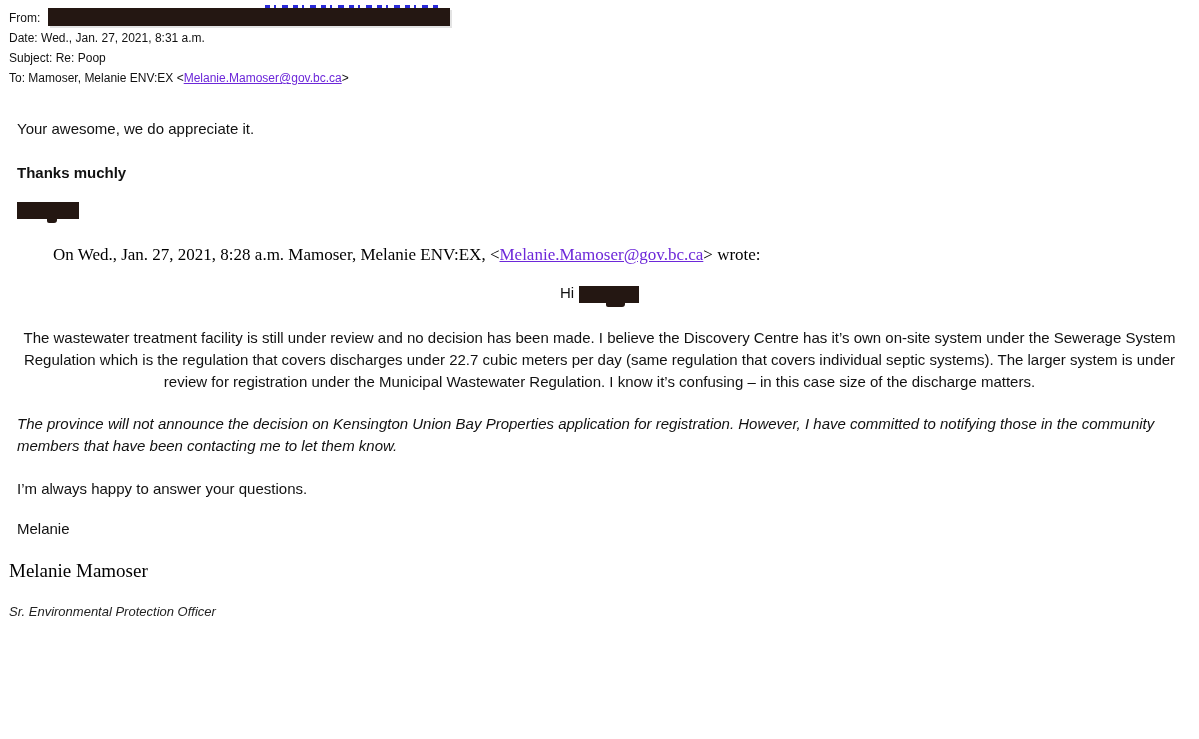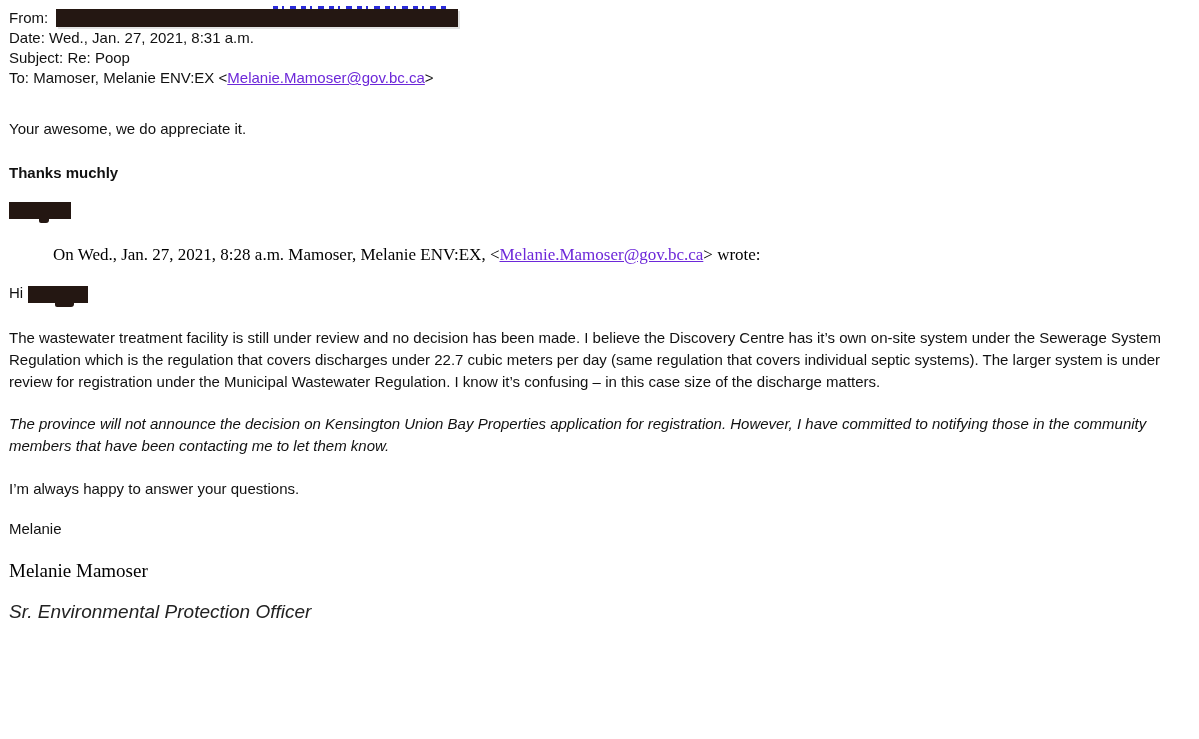--- a/index.html
+++ b/index.html
@@ -8,21 +8,21 @@
     background: #ffffff;
   }
   .email {
     width: 1181px;
     padding: 8px 9px 10px 9px;
     color: #111111;
     font-family: "Liberation Sans", sans-serif;
   }
   
   .hdr-line {
-    font-size: 15px;
+    font-size: 12px;
     line-height: 20px;
     white-space: nowrap;
   }
   a.mail-link {
     color: #6d28d9;
     text-decoration: underline;
     cursor: pointer;
   }
   
   .redact {
@@ -66,28 +66,28 @@
     background: #241712;
     border-radius: 0 0 3px 2px;
   }
   .redact-name .desc-tail { left: 30px; width: 10px; }
   .redact-hi .desc-tail { left: 27px; width: 19px; height: 4px; }
 
   
   .para {
     font-size: 15px;
     line-height: 22px;
-    margin: 0;
+    margin: 8px;
   }
   .m-your    { margin-top: 30px; }
   .m-thanks  { margin-top: 22px; font-weight: bold; }
   .m-namebar { margin-top: 18px; line-height: 18px; }
   .m-attrib  { margin-top: 25px; }
-  .m-hi      { margin-top: 18px; line-height: 20px; }
-  .m-p1      { margin-top: 24px; }
+  .m-hi      { margin-top: 18px; line-height: 20px; text-align: center; }
+  .m-p1      { margin-top: 24px; text-align: center; }
   .m-p2      { margin-top: 20px; font-style: italic; }
   .m-p3      { margin-top: 21px; }
   .m-signoff { margin-top: 18px; }
   .m-signame { }
   .m-sigtitle{ margin-top: 21px; }
   .m-sigorg  { margin-top: 19px; }
   .m-sigphone{ margin-top: 20px; }
 
   .serif-attrib {
     font-family: "Liberation Serif", serif;
@@ -96,21 +96,21 @@
     color: #000000;
     margin-left: 44px;
   }
   .sig-name {
     font-family: "Liberation Serif", serif;
     font-size: 19px;
     line-height: 24px;
     color: #000000;
   }
   .sig-small {
-    font-size: 19px;
+    font-size: 13px;
     line-height: 16px;
     color: #222222;
   }
   .italic { font-style: italic; }
 </style>
 </head>
 <body>
 
 <div class="email">
 

